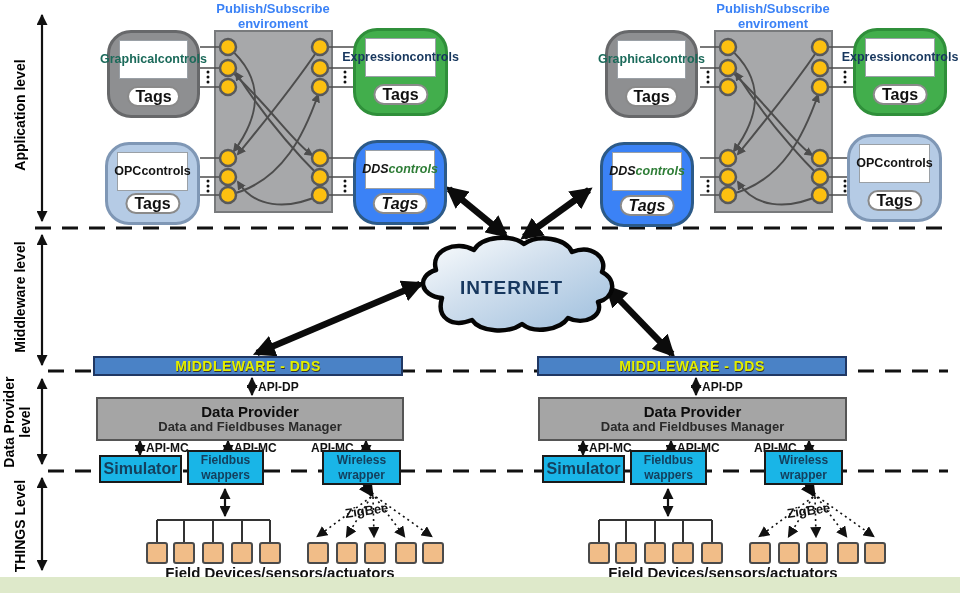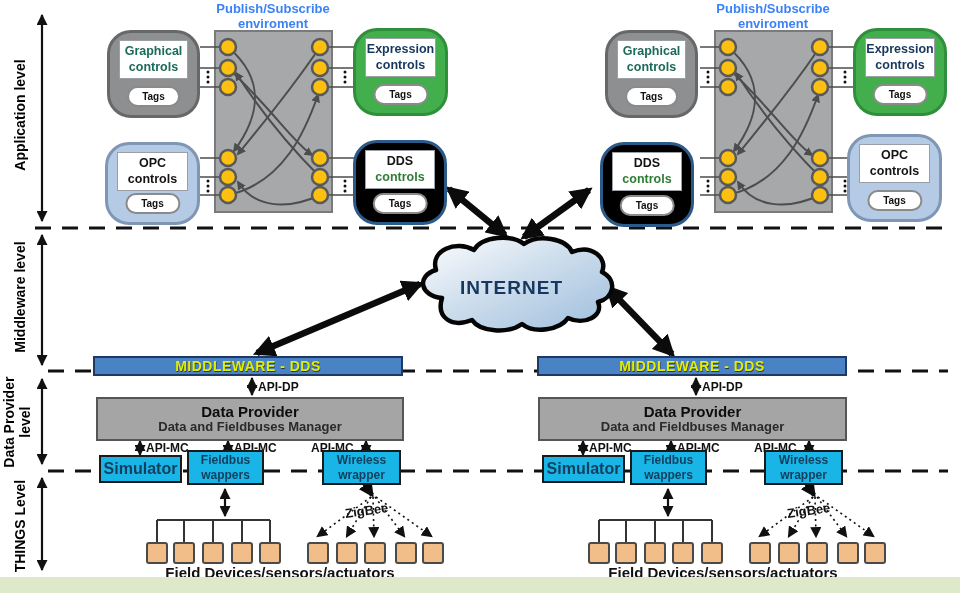--- a/index.html
+++ b/index.html
@@ -17,28 +17,28 @@
 
   
   .pst{position:absolute;width:160px;text-align:center;font-weight:bold;font-size:13px;
        color:#3b82f6;line-height:1.15;}
 
   
   .ctrl-box{position:absolute;border-radius:24px;border:3px solid #666;box-sizing:border-box;}
   .cb-gray {background:#8e8f91;border-color:#67686a;}
   .cb-green{background:#42ae4c;border-color:#2f8f3a;}
   .cb-lblue{background:#b5cbe5;border-color:#7f97b5;}
-  .cb-sblue{background:#000000;border-color:#2c5a88;}
+  .cb-sblue{background:#3b82f6;border-color:#2c5a88;font-style:italic;}
   .ctrl-label{position:absolute;left:9px;right:9px;top:7px;height:37px;background:#fff;
-      border:1.5px solid #9aa0a6;display:flex;flex-direction:column;align-items:center;
+      border:1.5px solid #9aa0a6;display:flex;flex-direction:row;align-items:center;
       justify-content:center;font-weight:bold;font-size:12.5px;line-height:1.22;text-align:center;}
   .t-teal{color:#1b6a5a;} .t-navy{color:#17375e;text-align:center;} .t-black{color:#141414;} .t-green{color:#2e7d36;}
   .tags-pill{position:absolute;left:50%;transform:translateX(-50%);bottom:8px;width:62%;height:21px;
       background:#fff;border:2px solid #8a8a8a;border-radius:12px;display:flex;align-items:center;
-      justify-content:center;font-weight:bold;font-size:10px;color:#111;box-sizing:border-box;}
+      justify-content:center;font-weight:bold;font-size:16px;color:#111;box-sizing:border-box;}
 
   
   #cloud{position:absolute;left:408px;top:234px;width:212px;height:100px;}
   .internet-label{position:absolute;left:460px;top:277px;width:100px;text-align:center;
       font-weight:bold;font-size:19px;letter-spacing:1px;color:#17375e;}
 
   
   .mw-bar{position:absolute;width:310px;height:20px;background:#4a82c6;border:2px solid #203864;
       box-sizing:border-box;display:flex;align-items:center;justify-content:center;
       font-weight:bold;font-size:14px;color:#e3ef00;letter-spacing:.5px;

